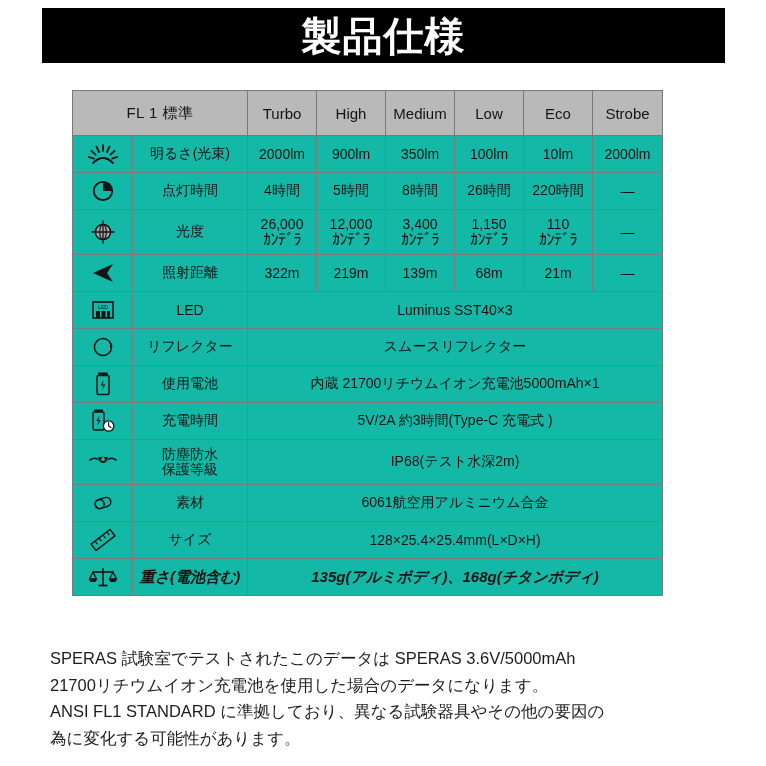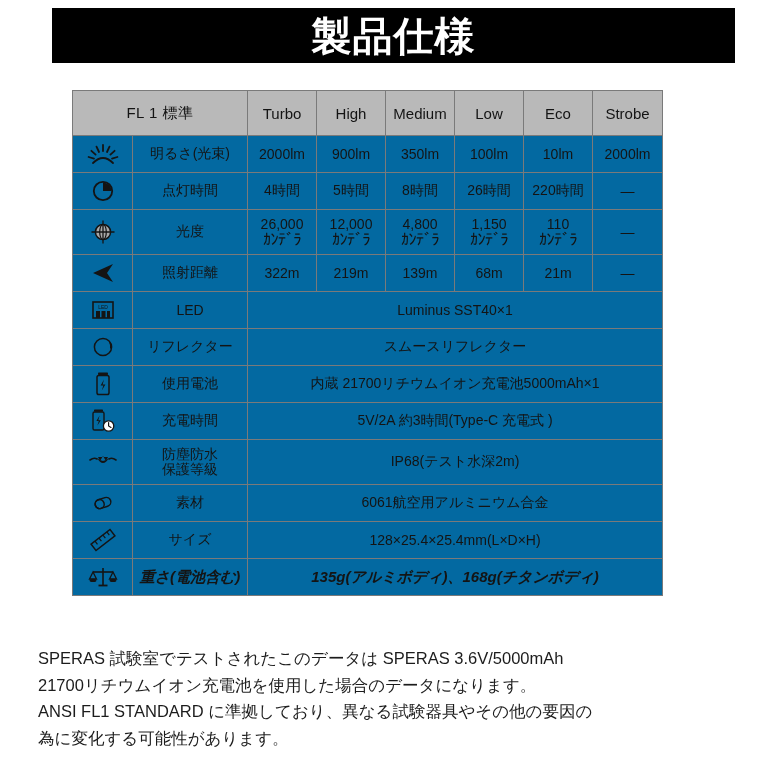--- a/index.html
+++ b/index.html
@@ -13,21 +13,21 @@
     background: #ffffff;
     font-family: "Liberation Sans", "DejaVu Sans", sans-serif;
     color: #1a1a1a;
     overflow: hidden;
     position: relative;
   }
 
   
   .title-banner {
     position: absolute;
-    left: 52px;
+    left: 42px;
     top: 8px;
     width: 683px;
     height: 55px;
     background: #000000;
     display: flex;
     align-items: center;
     justify-content: center;
   }
   .title-banner .title-text {
     color: #ffffff;
@@ -41,21 +41,21 @@
   .spec-table-wrap {
     position: absolute;
     left: 72px;
     top: 90px;
     width: 590px;
   }
   table.spec-table {
     border-collapse: collapse;
     table-layout: fixed;
     width: 590px;
-    background: #0369a1;
+    background: #14b8a6;
   }
   table.spec-table td,
   table.spec-table th {
     border: 1px solid #7a7a7a;
     padding: 0;
     text-align: center;
     vertical-align: middle;
     font-weight: normal;
     color: #141414;
   }
@@ -95,21 +95,21 @@
   td.merged-cell { font-size: 14.5px; }
   tr.bold-row td.label-cell,
   tr.bold-row td.merged-cell { font-weight: bold; font-size: 15px; font-style: italic; }
   td.dash-cell { font-size: 17px; font-weight: bold; }
 
   svg.cell-icon { display: inline-block; vertical-align: middle; }
 
   
   .footnote {
     position: absolute;
-    left: 38px;
+    left: 50px;
     top: 645px;
     width: 700px;
     font-size: 16.5px;
     line-height: 1.62;
     color: #1c1c1c;
   }
   .footnote p { margin: 0; }
 </style>
 </head>
 <body>
@@ -193,21 +193,21 @@
         <td class="label-cell">光度</td>
         <td class="val-cell">
           <span>26,000</span>
           <span class="unit-kana">ｶﾝﾃﾞﾗ</span>
         </td>
         <td class="val-cell">
           <span>12,000</span>
           <span class="unit-kana">ｶﾝﾃﾞﾗ</span>
         </td>
         <td class="val-cell">
-          <span>4,800</span>
+          <span>3,400</span>
           <span class="unit-kana">ｶﾝﾃﾞﾗ</span>
         </td>
         <td class="val-cell">
           <span>1,150</span>
           <span class="unit-kana">ｶﾝﾃﾞﾗ</span>
         </td>
         <td class="val-cell">
           <span>110</span>
           <span class="unit-kana">ｶﾝﾃﾞﾗ</span>
         </td>
@@ -233,21 +233,21 @@
         <td class="icon-cell">
           <svg class="cell-icon" width="26" height="22" viewBox="0 0 26 22">
             <rect x="3" y="3" width="20" height="16" fill="none" stroke="#141414" stroke-width="1.6"></rect>
             <rect x="6" y="12" width="4" height="7" fill="#141414"></rect>
             <rect x="11.5" y="12" width="4" height="7" fill="#141414"></rect>
             <rect x="17" y="12" width="3" height="7" fill="#141414"></rect>
             <text x="13" y="10" font-size="5" text-anchor="middle" fill="#141414" font-family="Liberation Sans">LED</text>
           </svg>
         </td>
         <td class="label-cell">LED</td>
-        <td class="merged-cell" colspan="6">Luminus SST40×1</td>
+        <td class="merged-cell" colspan="6">Luminus SST40×3</td>
       </tr>
 
       <tr class="data-row">
         <td class="icon-cell">
           <svg class="cell-icon" width="24" height="24" viewBox="0 0 24 24">
             <circle cx="12" cy="12" r="8.6" fill="none" stroke="#141414" stroke-width="1.5"></circle>
             <path d="M18.6 7.2 A8.6 8.6 0 0 1 19.6 13.5" fill="none" stroke="#141414" stroke-width="1.2"></path>
           </svg>
         </td>
         <td class="label-cell">リフレクター</td>

